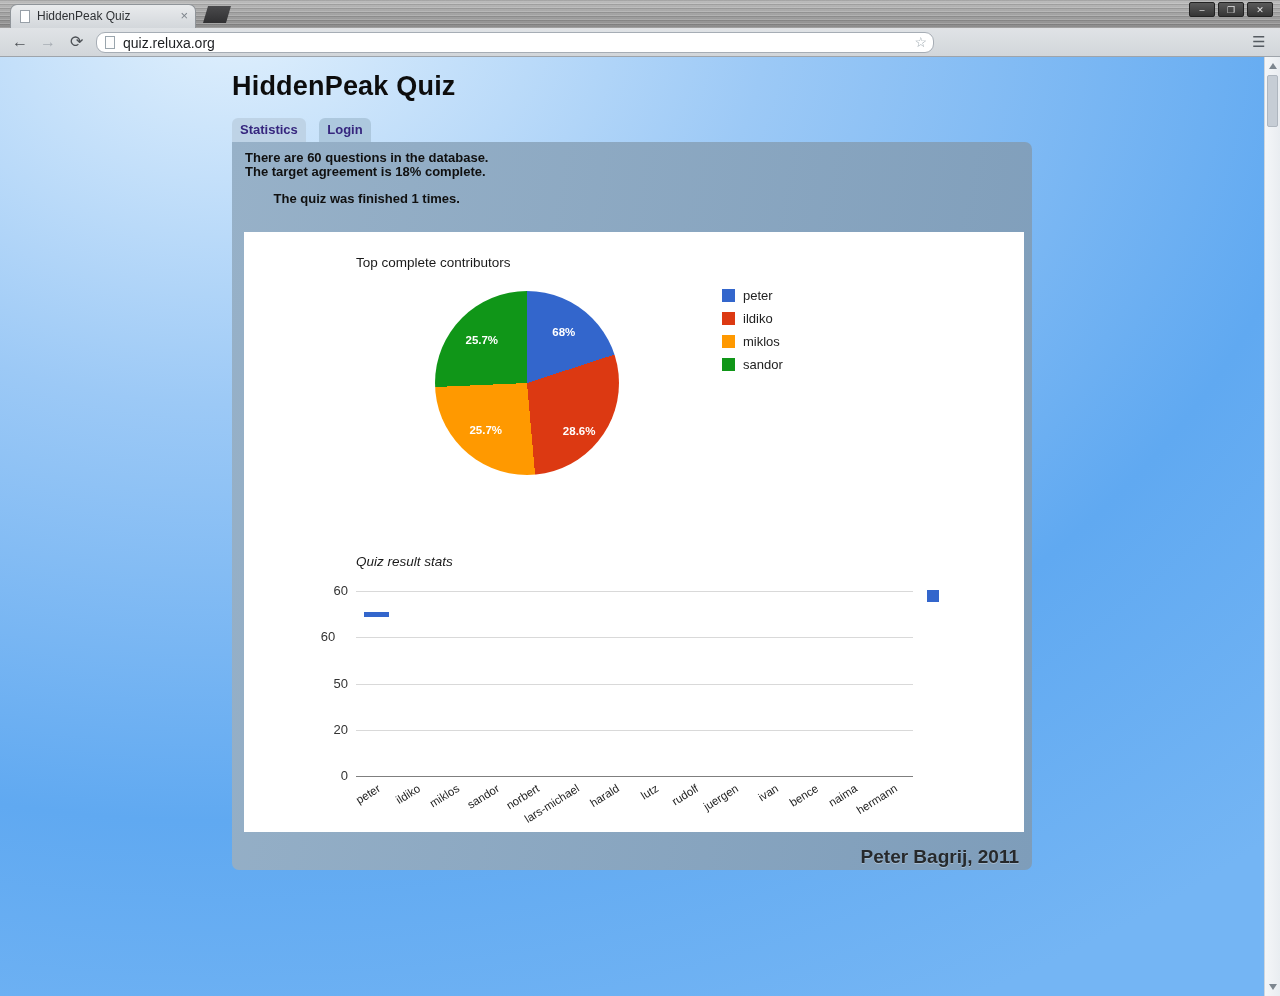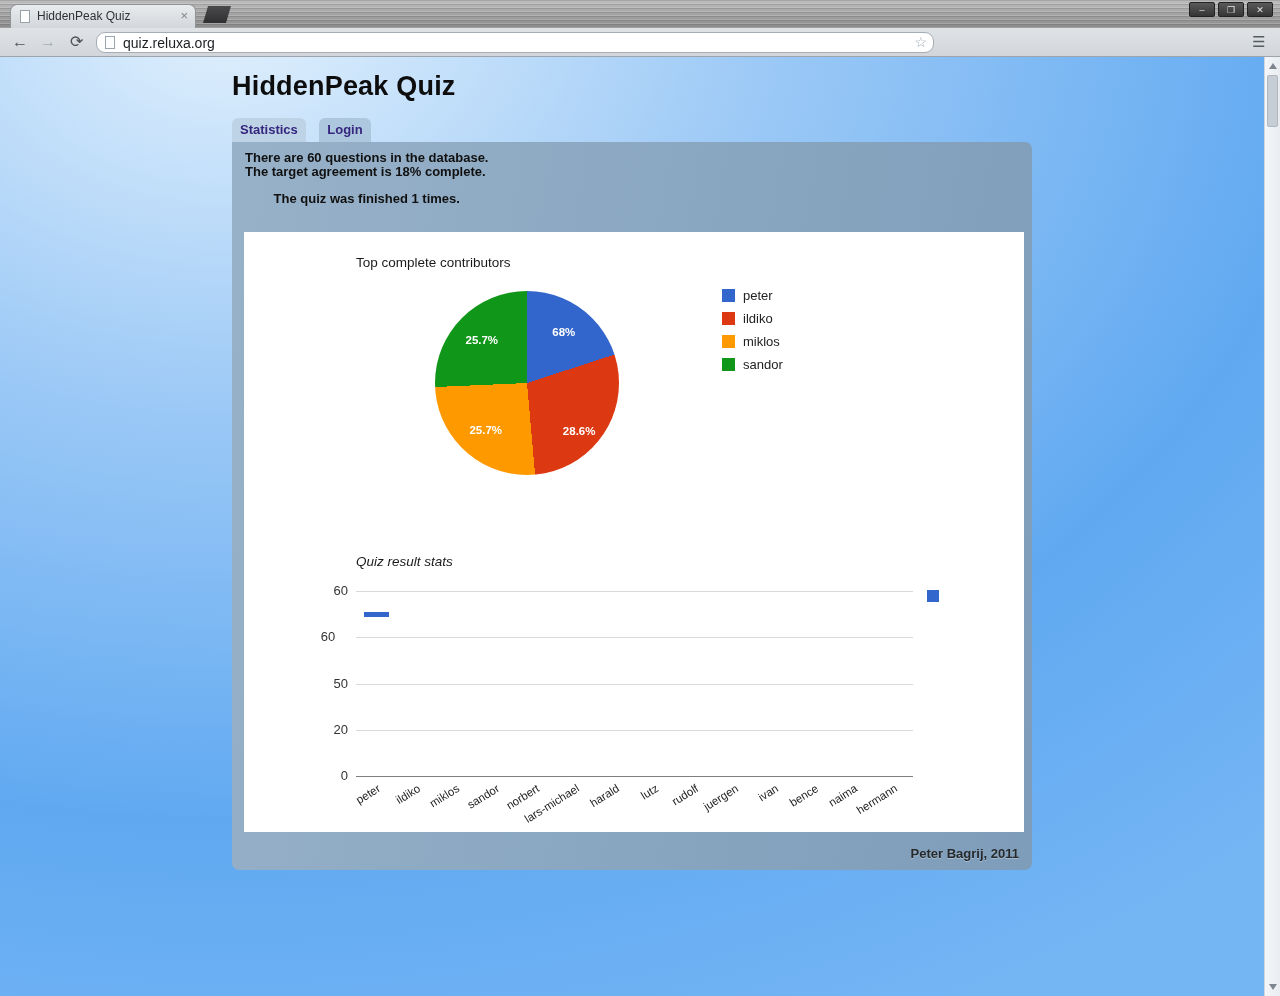--- a/index.html
+++ b/index.html
@@ -111,21 +111,21 @@
   .summary {
     position:absolute; left:13px; top:9px;
     font-size:13px; font-weight:bold; color:#101010; line-height:14px;
   }
   .summary .gap { margin-top:13px;text-align:center; }
   .chartbox {
     position:absolute; left:12px; top:90px; width:780px; height:600px; background:#fff;
   }
   .pfooter {
     position:absolute; right:13px; top:704px;
-    font-size:13px; font-weight:bold; color:#26292c;
+    font-size:19px; font-weight:bold; color:#26292c;
     text-shadow:0 1px 0 rgba(255,255,255,.3);
     text-align:center;
   }
 
   
   .ctitle { position:absolute; font-size:13.5px; color:#1a1a1a; }
   .pie-title { left:112px; top:23px; }
   .bar-title { left:112px; top:322px;font-style:italic; }
   .pie {
     position:absolute; left:191px; top:59px; width:184px; height:184px; border-radius:50%;

